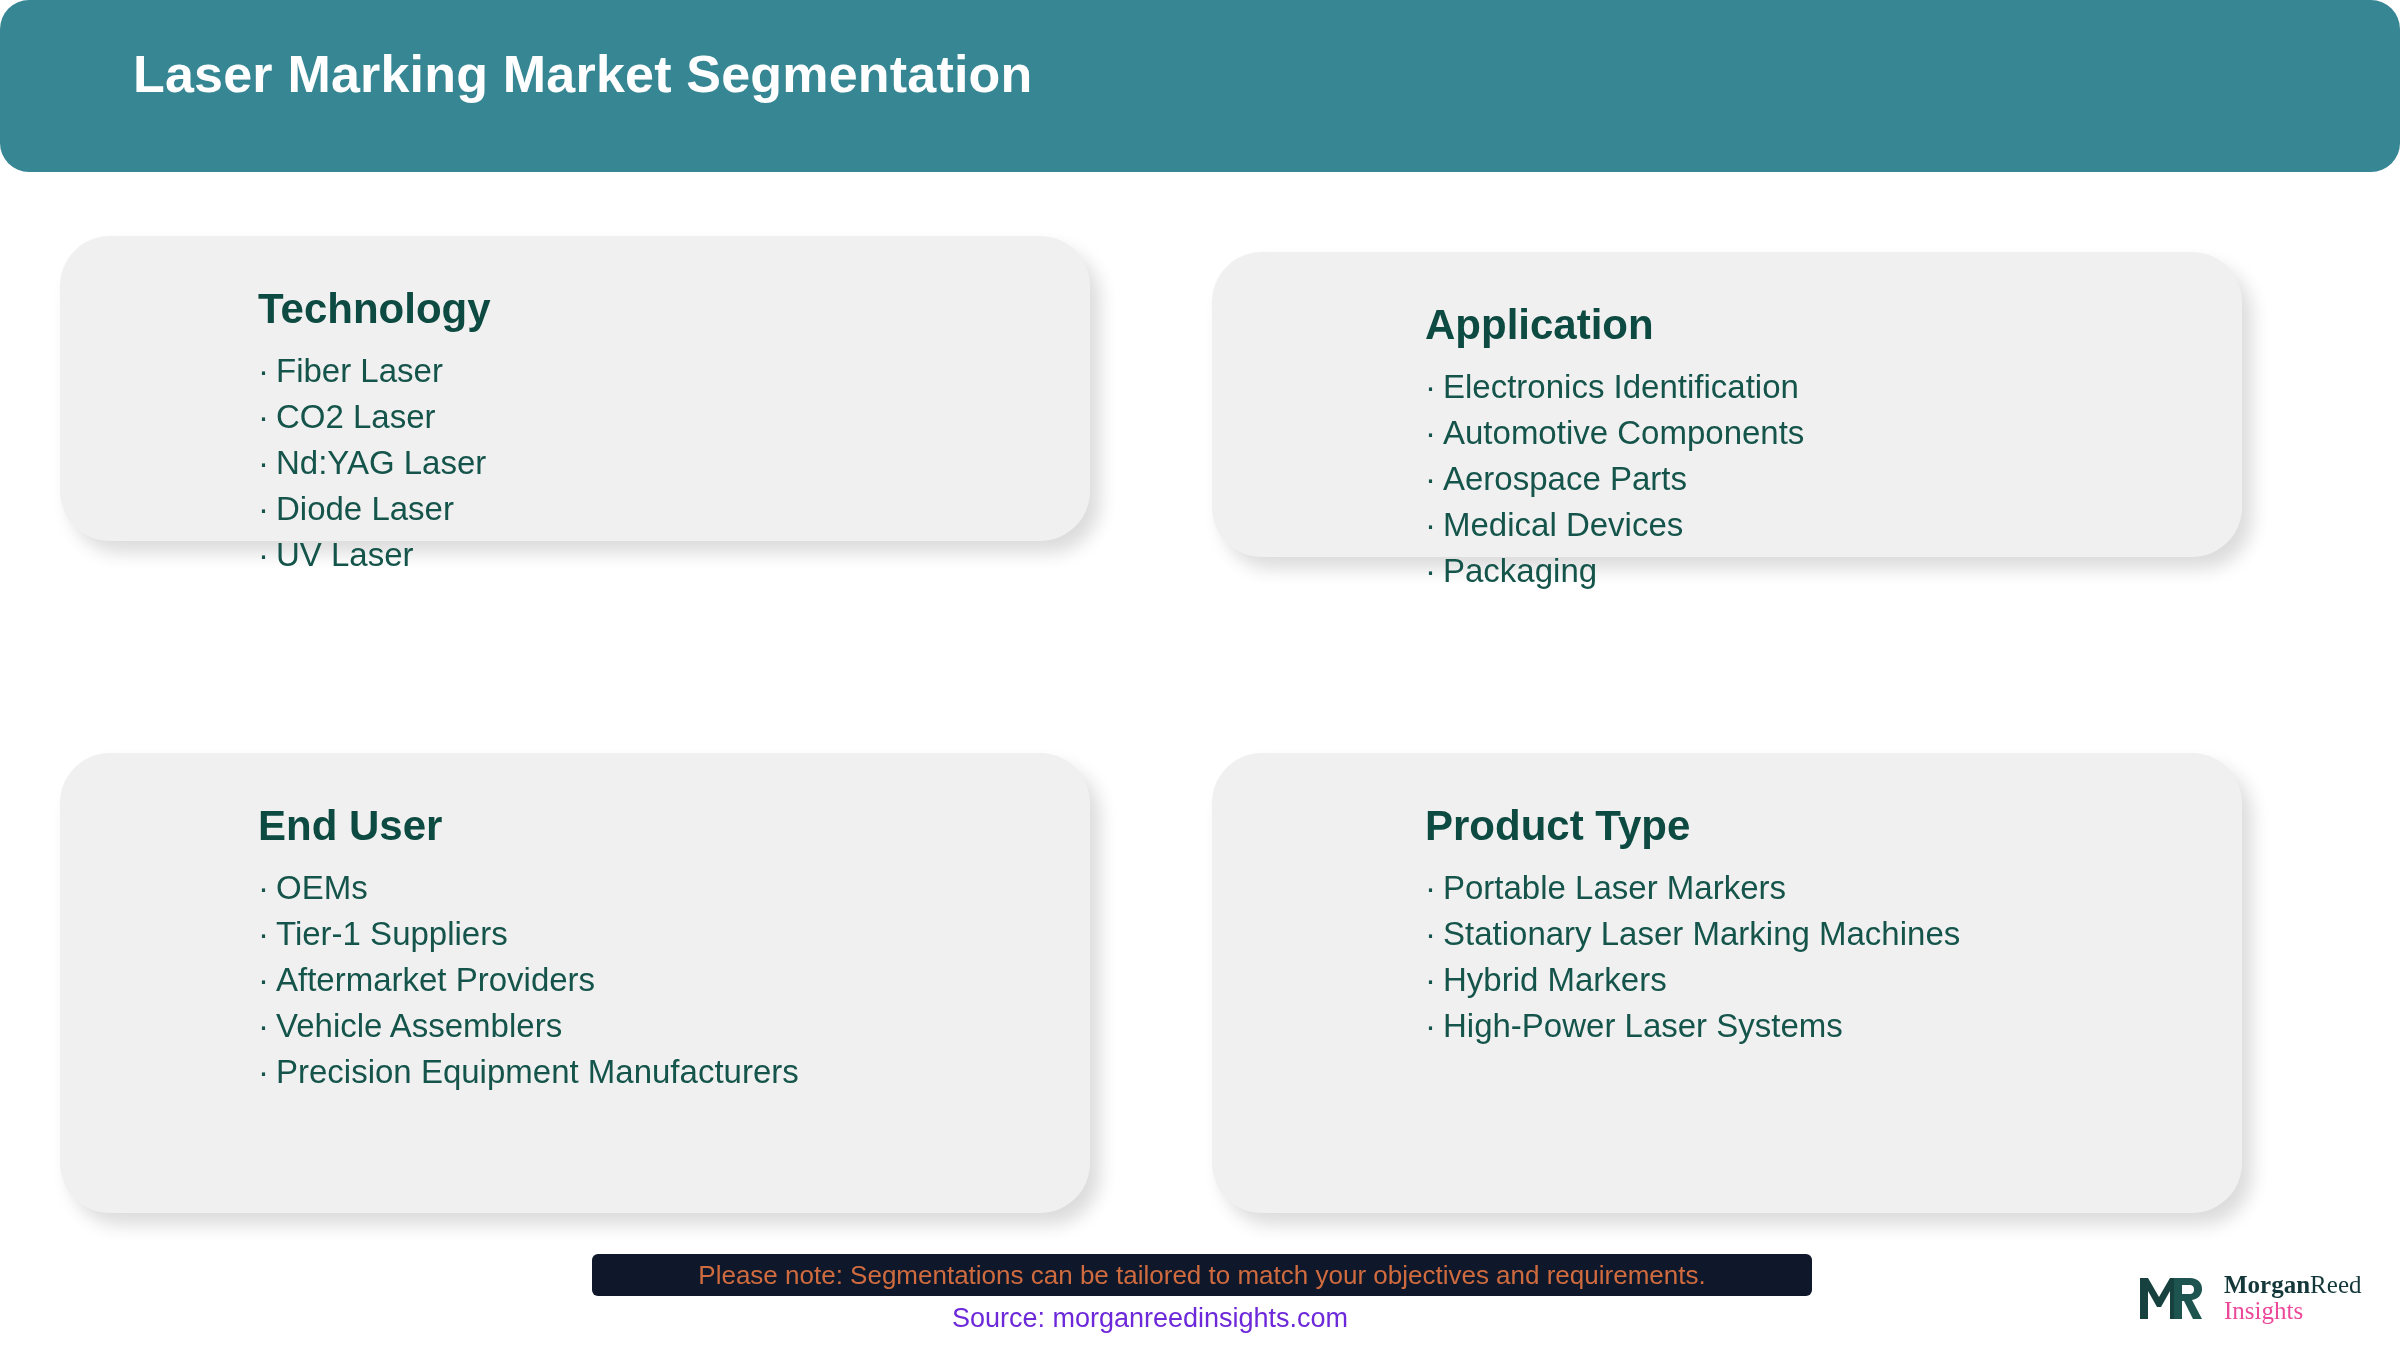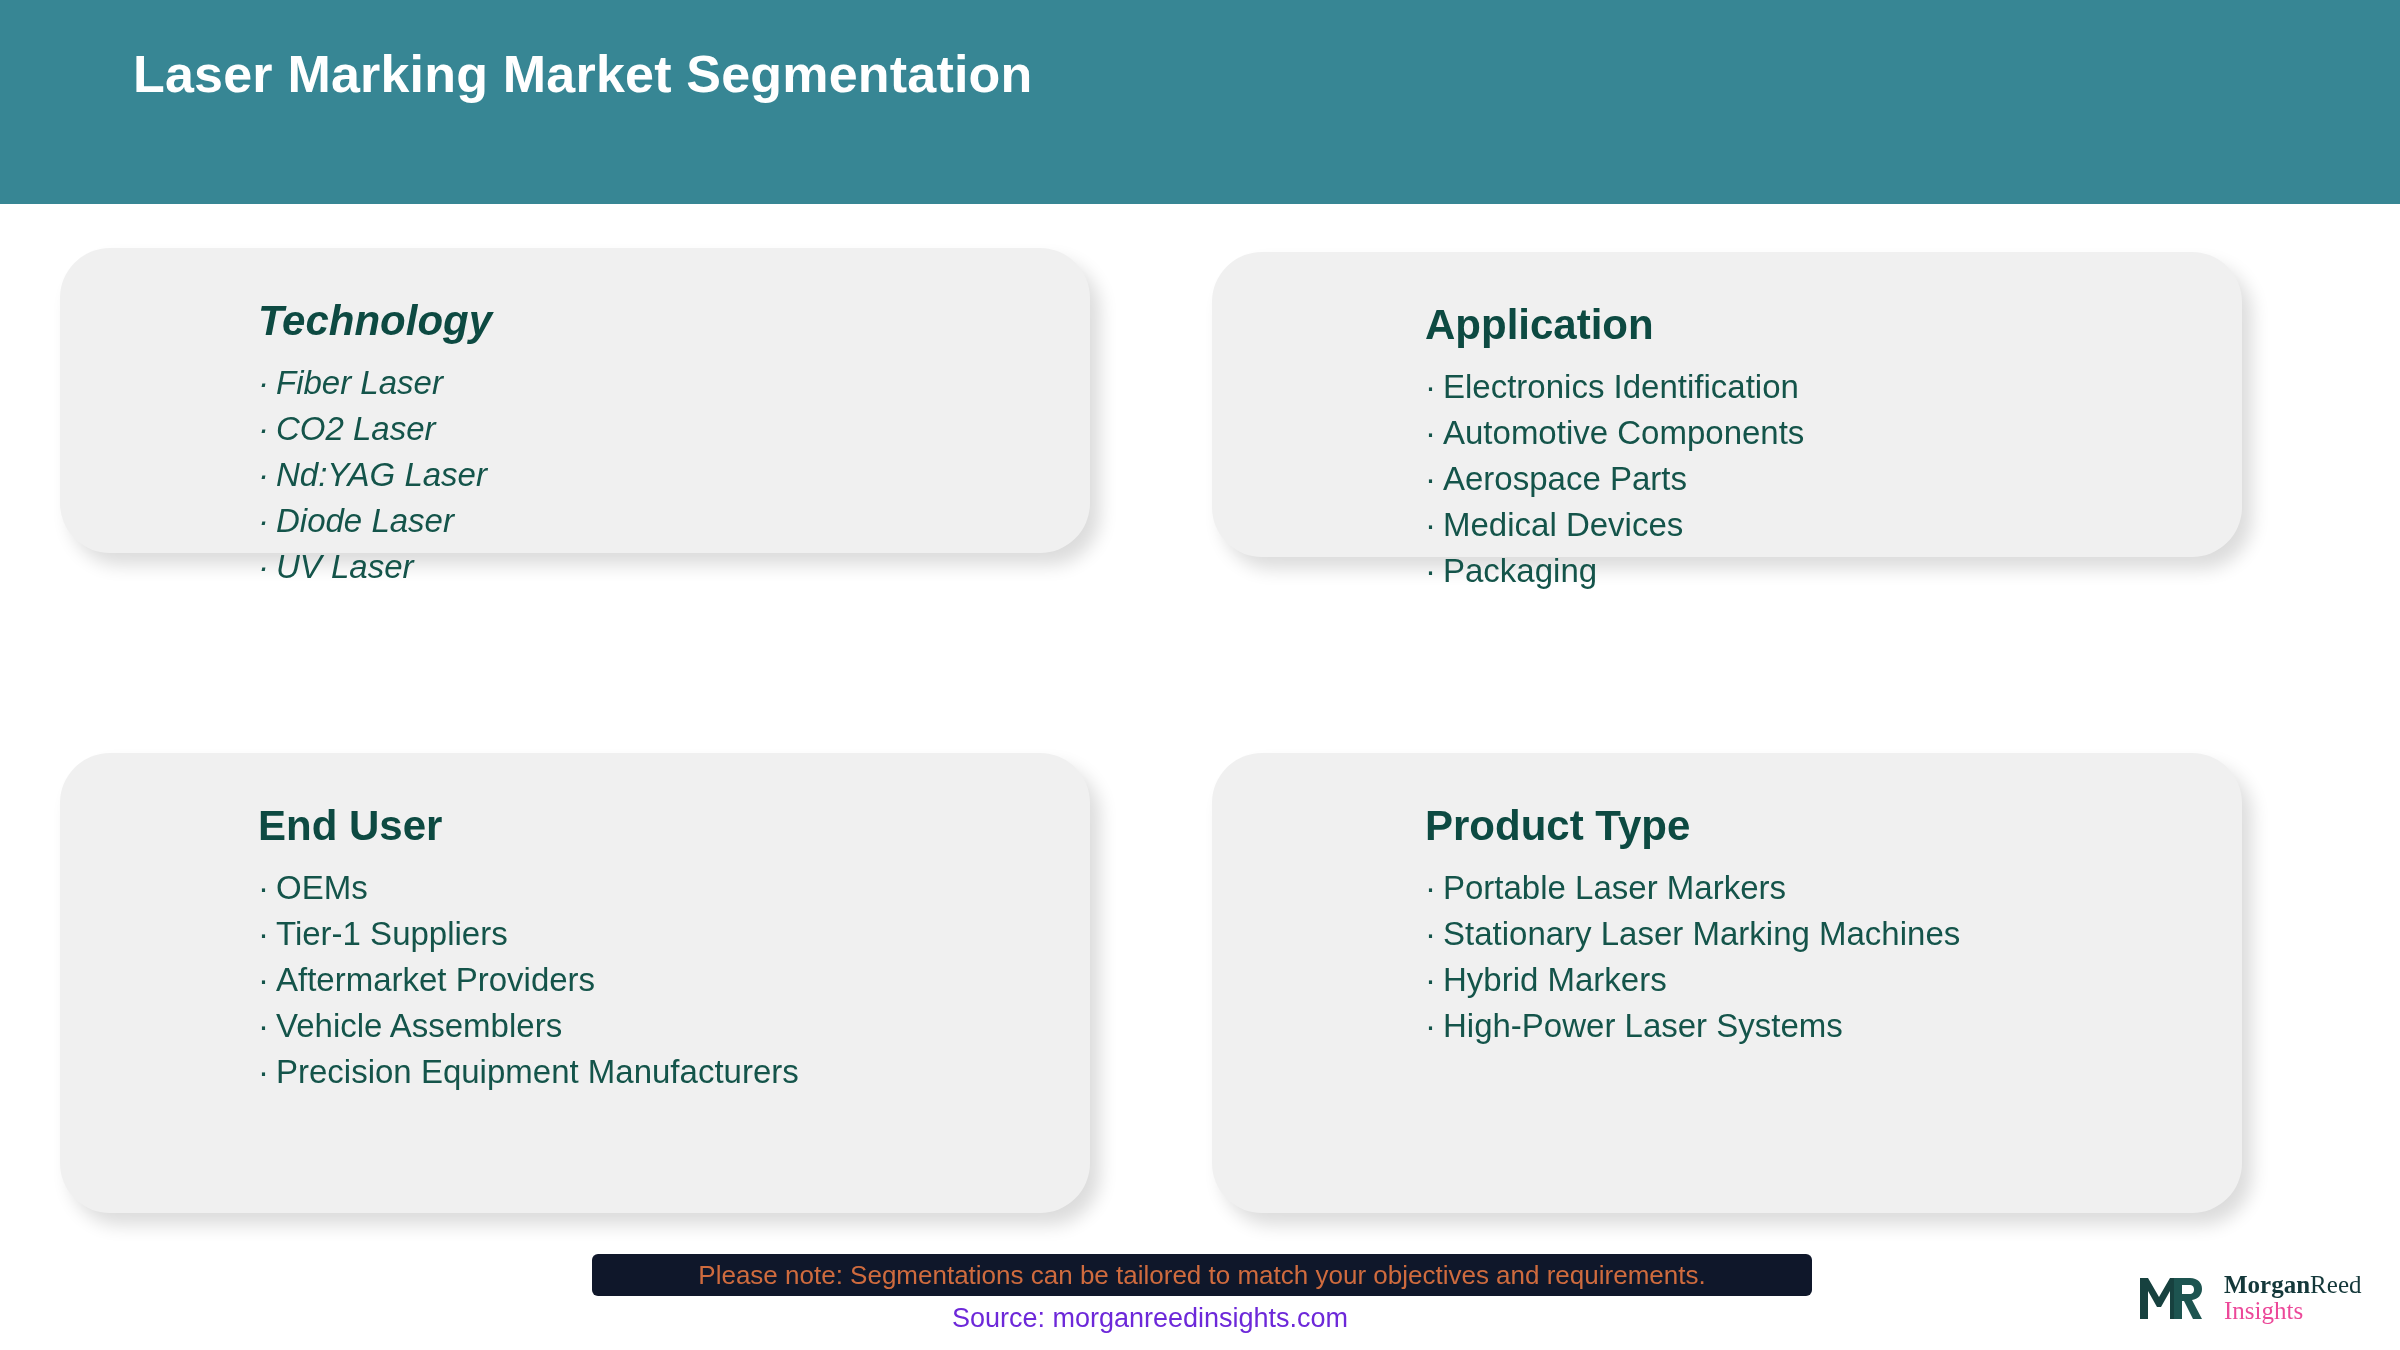--- a/index.html
+++ b/index.html
@@ -14,23 +14,24 @@
     overflow: hidden;
     position: relative;
   }
 
   
   .header-bar {
     position: absolute;
     left: 0;
     top: 0;
     width: 2400px;
-    height: 204px;
+    height: 172px;
     background: #378694;
     box-sizing: border-box;
+    border-radius: 29px;
   }
   .header-title {
     position: absolute;
     left: 133px;
     top: 46px;
     font-size: 52px;
     font-weight: bold;
     color: #ffffff;
     letter-spacing: 0.2px;
     white-space: nowrap;
@@ -45,21 +46,21 @@
     width: 2400px;
     height: 1060px;
   }
   .card {
     position: absolute;
     background: #f0f0f0;
     border-radius: 50px;
     box-shadow: 10px 12px 18px rgba(0,0,0,0.14);
     box-sizing: border-box;
   }
-  .card.top-left   { left: 60px;   top: 76px;  width: 1030px; height: 212px; font-style: italic; }
+  .card.top-left   { left: 60px;   top: 64px;  width: 1030px; height: 212px; }
   .card.top-right  { left: 1212px; top: 80px;  width: 1030px; height: 212px; }
   .card.bottom-left  { left: 60px;   top: 581px; width: 1030px; height: 212px; }
   .card.bottom-right { left: 1212px; top: 581px; width: 1030px; height: 212px; }
 
   
   .card.top-left   { height: 305px; }
   .card.top-right  { height: 305px; }
   .card.bottom-left  { height: 460px; }
   .card.bottom-right { height: 460px; }
 

